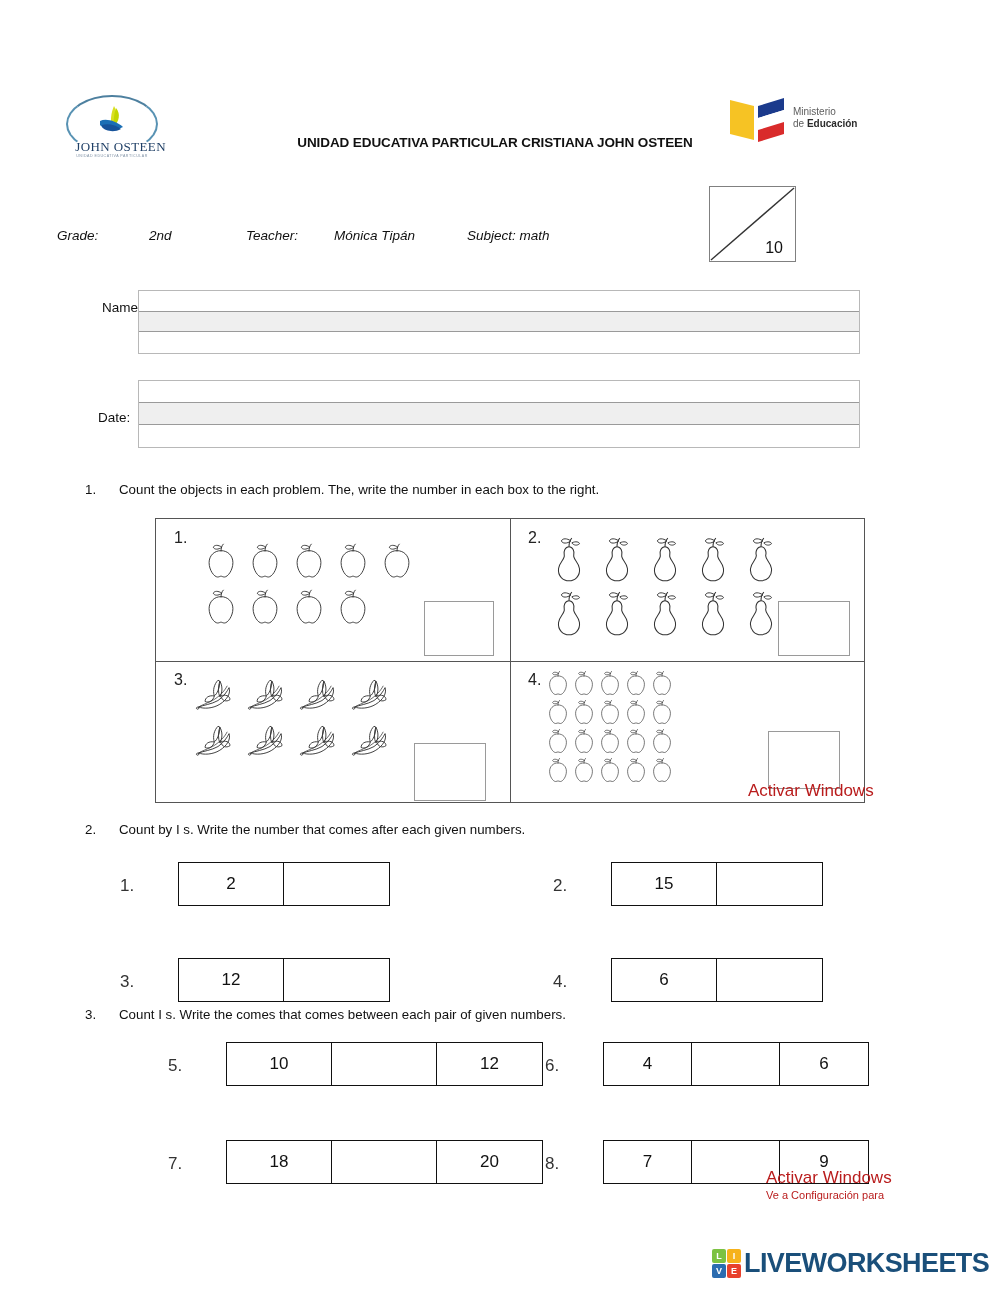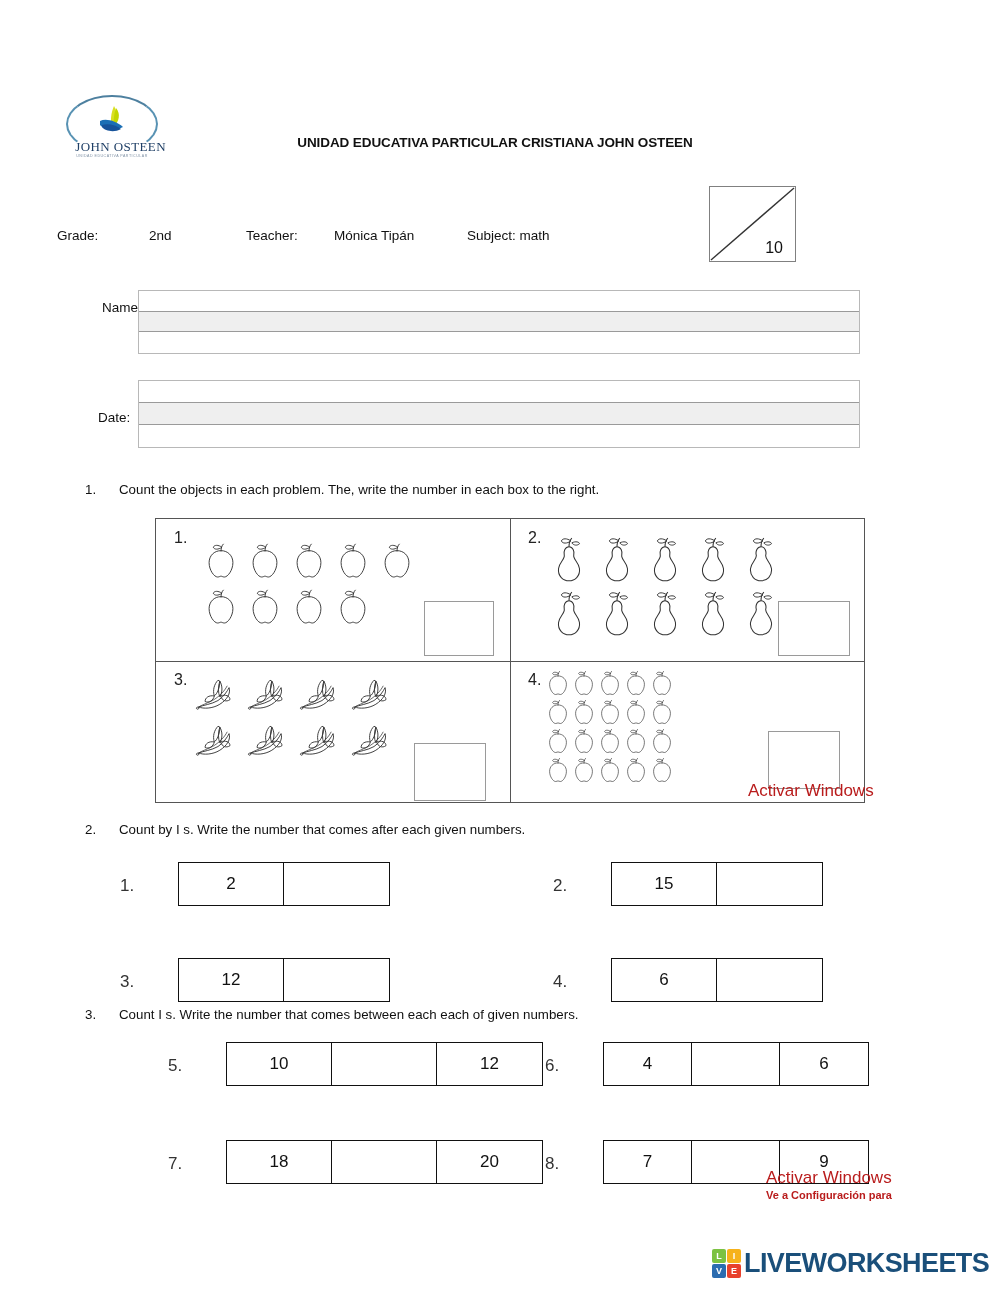--- a/index.html
+++ b/index.html
@@ -110,20 +110,21 @@
     font-size: 16px;
     color: #111;
   }
 
   
   .meta-row {
     position: absolute;
     left: 57px; top: 228px;
     font-size: 13.5px;
     white-space: nowrap;
+    font-style: italic;
   }
   .meta-row span { display: inline-block; }
   .m-grade-l { width: 92px; }
   .m-grade-v { width: 97px; }
   .m-teacher-l { width: 88px; }
   .m-teacher-v { width: 133px; }
 
   
   .field-label {
     position: absolute;
@@ -240,21 +241,21 @@
   .seq-cell.blank { background: #fff; }
 
   
   .watermark {
     position: absolute;
     color: #b91c1c;
     font-size: 17px;
     pointer-events: none;
     white-space: nowrap;
   }
-  .watermark .l2 { font-size: 11px; display: block; margin-top: 1px; font-weight: bold; }
+  .watermark .l2 { font-size: 11px; display: block; margin-top: 1px; }
   .wm-1 { left: 748px; top: 781px; }
   .wm-2 { left: 766px; top: 1168px; }
 
   
   .lws {
     position: absolute;
     left: 712px; top: 1247px;
     display: flex;
     align-items: center;
     height: 32px;
@@ -296,20 +297,33 @@
       <path d="M8 20 C14 18, 22 20, 27 24 C20 28, 11 26, 8 22 Z" fill="#17539a"></path>
     </svg>
     <div class="jo-text">JOHN OSTEEN</div>
     <div class="jo-sub">UNIDAD EDUCATIVA PARTICULAR</div>
   </div>
 
   <div class="school-title">
     <div>UNIDAD EDUCATIVA PARTICULAR CRISTIANA JOHN OSTEEN</div>
   </div>
 
+  <div class="logo-ministerio">
+    <svg class="min-book" viewBox="0 0 60 46">
+      <path d="M3 4 L27 10 L27 44 L3 38 Z" fill="#f6c324"></path>
+      <path d="M31 10 L57 2 L57 14 L31 22 Z" fill="#1b3a8c"></path>
+      <path d="M31 22 L57 14 L57 26 L31 34 Z" fill="#ffffff"></path>
+      <path d="M31 34 L57 26 L57 38 L31 46 Z" fill="#d92b2b"></path>
+      <path d="M28 9 L30 9 L30 45 L28 45 Z" fill="#ffffff"></path>
+    </svg>
+    <div class="min-text">
+      <div class="l1">Ministerio</div>
+      <div class="l2"><span>de </span><b>Educación</b></div>
+    </div>
+  </div>
 </div>
 
 <div class="score-box">
   <svg class="score-diag" viewBox="0 0 87 76" preserveAspectRatio="none">
     <line x1="1" y1="75" x2="86" y2="1" stroke="#333" stroke-width="1.4"></line>
   </svg>
   <div class="score-value">10</div>
 </div>
 
 <div class="meta-row">
@@ -701,21 +715,21 @@
 <div class="seq-item" style="left:553px; top:958px;">
   <div class="seq-label">4.</div>
   <div class="seq-boxes">
     <div class="seq-cell">6</div>
     <div class="seq-cell blank"></div>
   </div>
 </div>
 
 <div class="instr instr-3">
   <span class="num">3.</span>
-  <span class="txt">Count I s. Write the number that comes between each each of given numbers.</span>
+  <span class="txt">Count I s. Write the comes that comes between each pair of given numbers.</span>
 </div>
 
 <div class="seq-item" style="left:168px; top:1042px;">
   <div class="seq-label">5.</div>
   <div class="seq-boxes three">
     <div class="seq-cell">10</div>
     <div class="seq-cell blank"></div>
     <div class="seq-cell">12</div>
   </div>
 </div>

